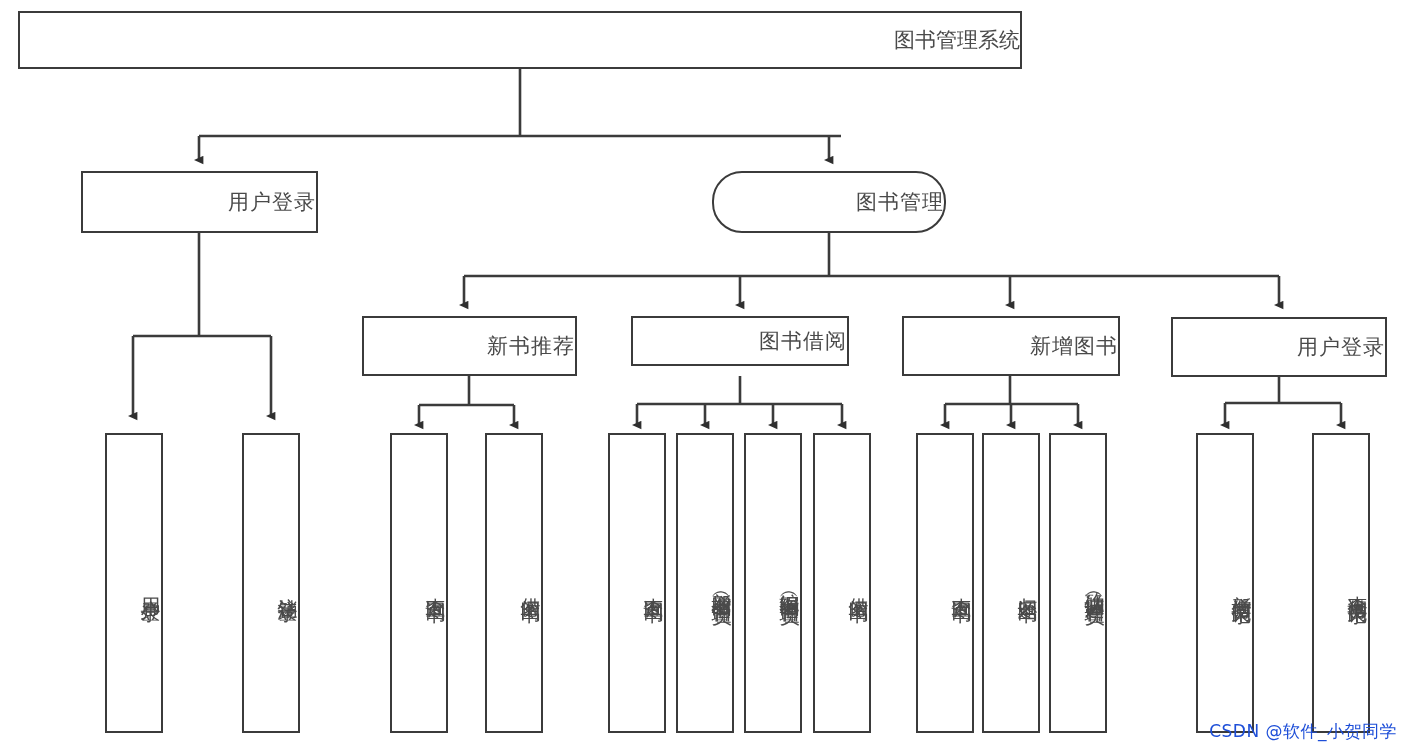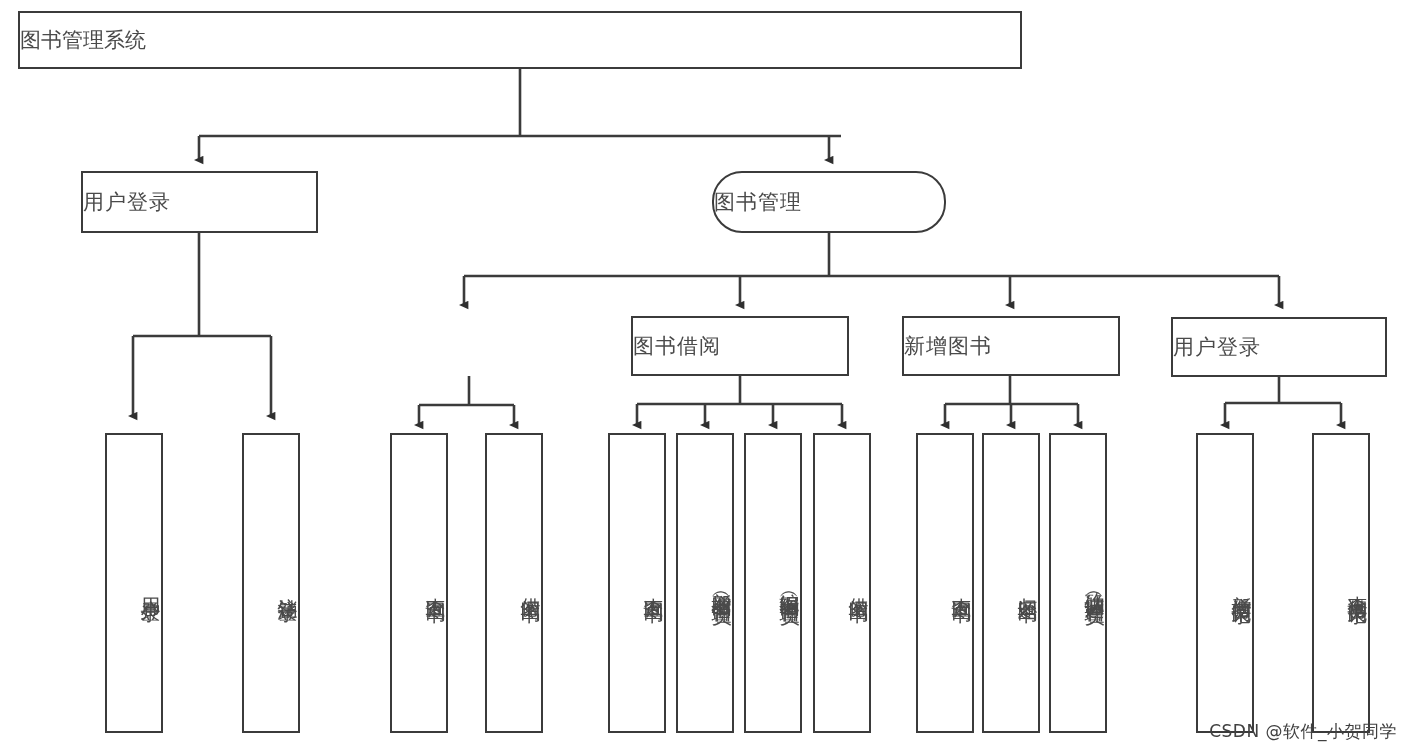--- a/index.html
+++ b/index.html
@@ -22,21 +22,21 @@
     height:747px;
     pointer-events:none;
   }
   .node{
     position:absolute;
     box-sizing:border-box;
     background:#ffffff;
     border:2px solid #3b3b3b;
     display:flex;
     align-items:center;
-    justify-content:flex-start;
+    justify-content:flex-end;
     text-align:center;
     color:#4a4a4a;
     line-height:1.08;
   }
   .node.h{
     font-size:21px;
     letter-spacing:1px;
   }
   .node.root{ font-size:21px; }
   .node.v{
@@ -53,21 +53,21 @@
   .node.v > span{
     writing-mode:vertical-rl;
     text-orientation:upright;
     display:block;
   }
   .watermark{
     position:absolute;
     right:8px;
     bottom:4px;
     font-size:17px;
-    color:#404040;
+    color:#1d4ed8;
     letter-spacing:0.5px;
     white-space:nowrap;
     user-select:none;
   }
 </style>
 </head>
 <body>
 
 <div id="canvas">
 
@@ -125,21 +125,24 @@
     <span>图书管理系统</span>
   </div>
 
   <div class="node h" style="left:81px;top:171px;width:237px;height:62px;">
     <span>用户登录</span>
   </div>
   <div class="node h" style="left:712px;top:171px;width:234px;height:62px;border-radius:30px;">
     <span>图书管理</span>
   </div>
 
-  <div class="node h" style="left:631px;top:316px;width:218px;height:60px;">
+  <div class="node h" style="left:362px;top:316px;width:215px;height:60px;">
+    <span>新书推荐</span>
+  </div>
+  <div class="node h" style="left:631px;top:316px;width:218px;height:50px;">
     <span>图书借阅</span>
   </div>
   <div class="node h" style="left:902px;top:316px;width:218px;height:60px;">
     <span>新增图书</span>
   </div>
   <div class="node h" style="left:1171px;top:317px;width:216px;height:60px;">
     <span>用户登录</span>
   </div>
 
   <div class="node v" style="left:105px;top:433px;width:58px;height:300px;">

